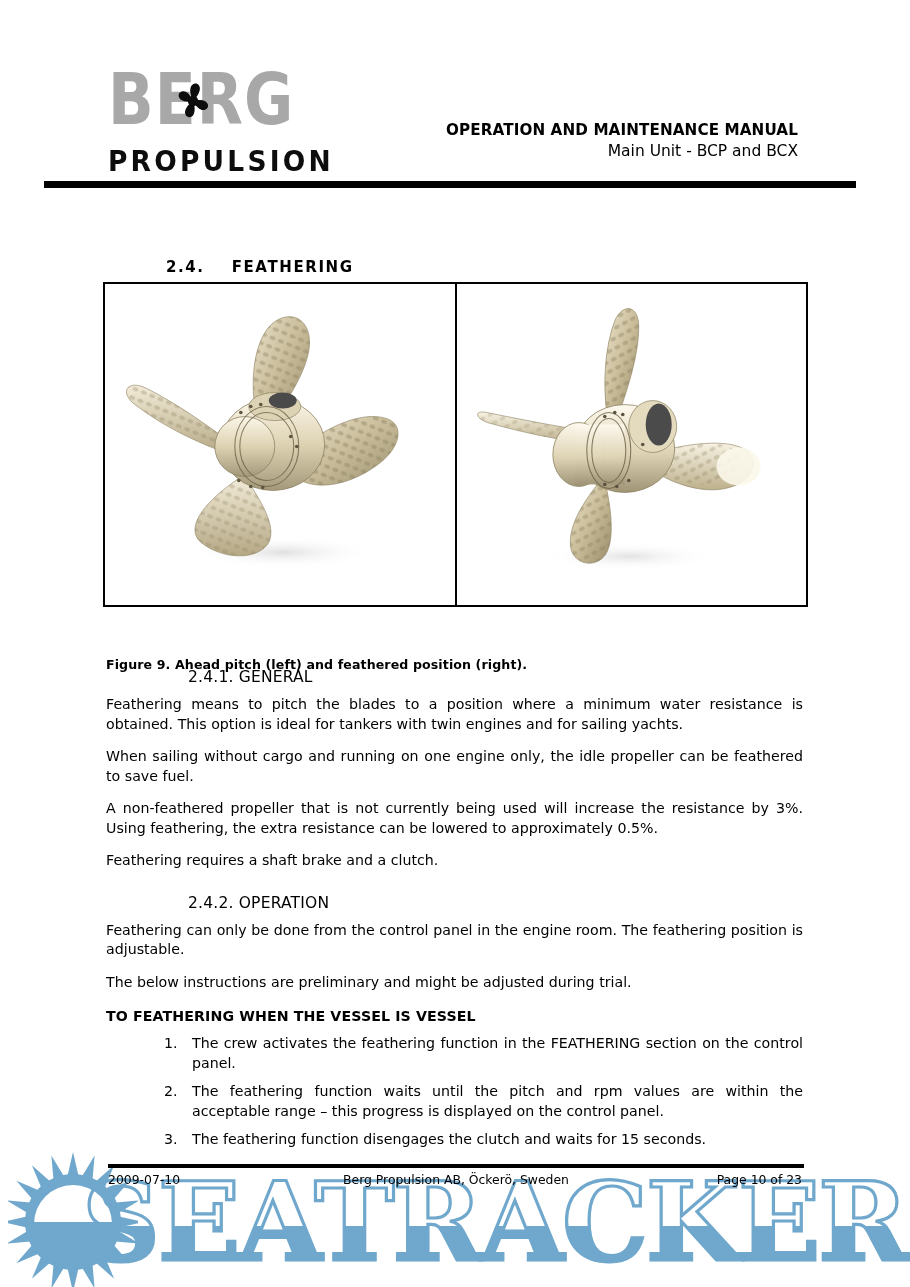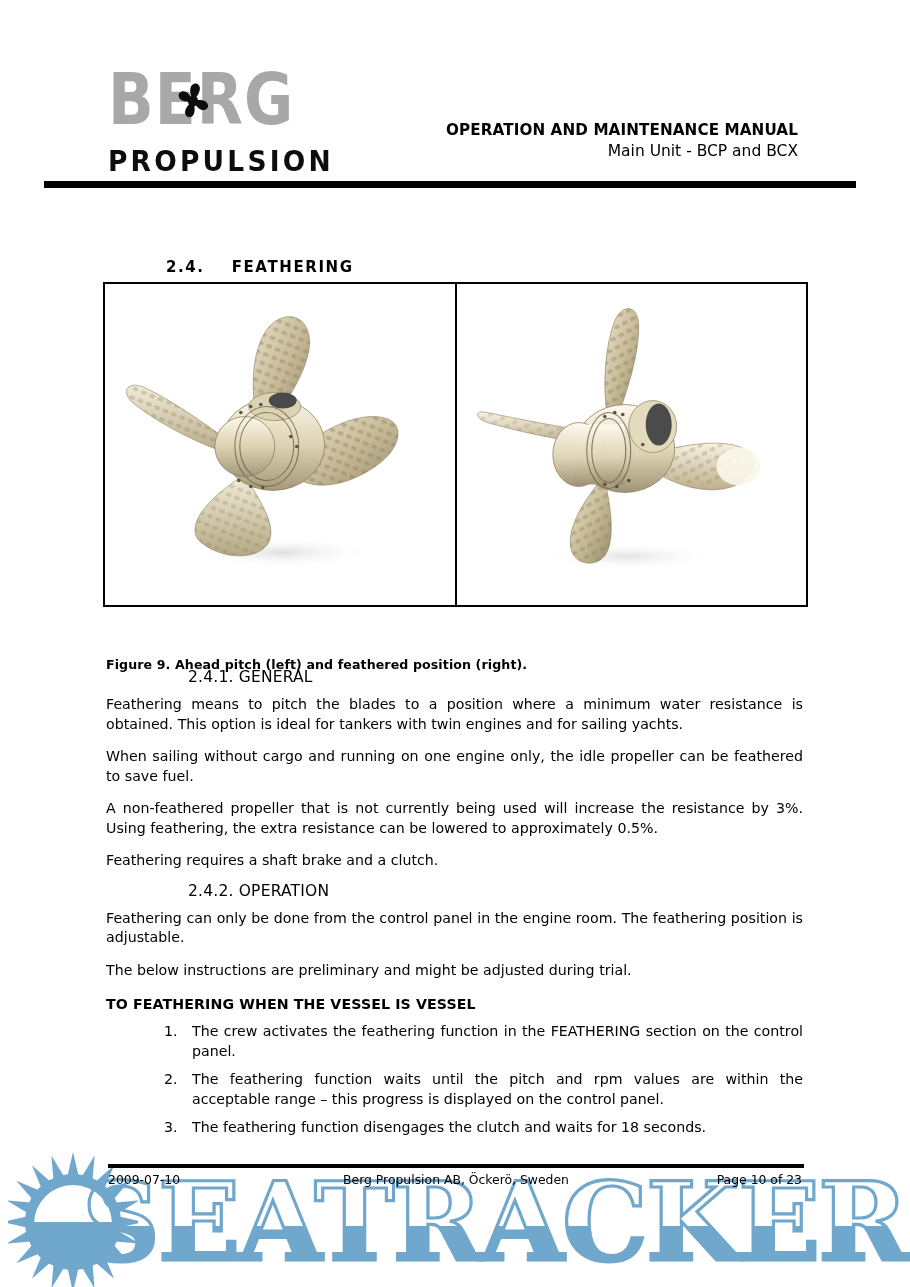--- a/index.html
+++ b/index.html
@@ -158,21 +158,21 @@
     top: 668px;
     width: 697px;
   }
   .sub-heading {
     font-family: "DejaVu Sans", sans-serif;
     font-size: 15.5px;
     color: #000;
     margin: 0 0 9px 82px;
     letter-spacing: 0.2px;
   }
-  .sub-heading.second { margin-top: 11px; }
+  .sub-heading.second { margin-top: 23px; }
   p.para {
     font-family: "DejaVu Sans", sans-serif;
     font-size: 14.2px;
     line-height: 19.5px;
     color: #000;
     margin: 0 0 13px 0;
     text-align: justify;
   }
   p.para.last { margin-bottom: 0; }
   .bold-line {
@@ -479,21 +479,21 @@
 
     <div class="sub-heading second">2.4.2. OPERATION</div>
     <p class="para">Feathering can only be done from the control panel in the engine room. The feathering position is adjustable.</p>
     <p class="para last">The below instructions are preliminary and might be adjusted during trial.</p>
 
     <div class="bold-line">TO FEATHERING WHEN THE VESSEL IS VESSEL</div>
 
     <ol class="steps">
       <li>The crew activates the feathering function in the FEATHERING section on the control panel.</li>
       <li>The feathering function waits until the pitch and rpm values are within the acceptable range – this progress is displayed on the control panel.</li>
-      <li>The feathering function disengages the clutch and waits for 18 seconds.</li>
+      <li>The feathering function disengages the clutch and waits for 15 seconds.</li>
     </ol>
   </div>
 
   <div class="watermark">
     <svg class="wm-sun" viewBox="0 0 130 137">
       <g fill="#6fa8cc">
         <g transform="translate(65,72)">
           <g id="rays">
             <polygon points="0,-70 6,-44 -6,-44"></polygon>
           </g>

